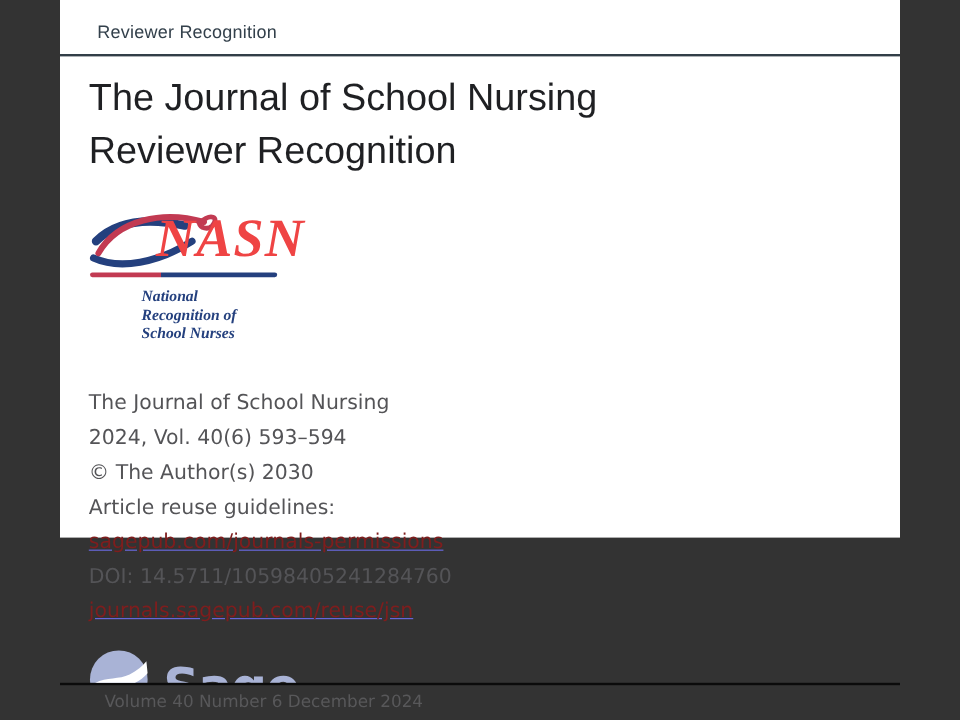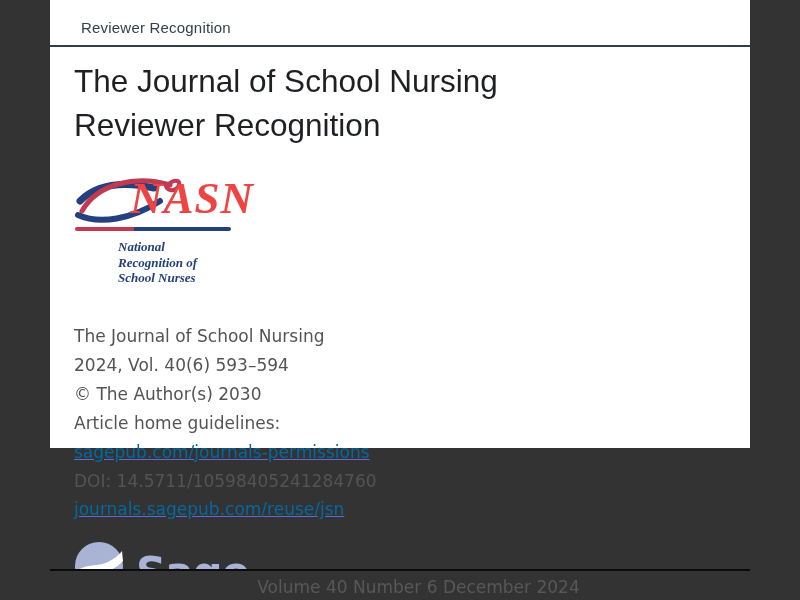--- a/index.html
+++ b/index.html
@@ -61,21 +61,21 @@
   }
   
   .citation {
     margin-top: 36px;
     font-family: "DejaVu Sans", "Liberation Sans", sans-serif;
     font-size: 17px;
     line-height: 28.9px;
     color: #545457;
   }
   .doc-link {
-    color: #0369a1;
+    color: #7f1d1d;
     text-decoration: underline;
     text-decoration-color: #6666d8;
     cursor: pointer;
     text-align: right;
   }
   
   .sage-logo {
     margin-top: 17px;
     height: 28px;
     overflow: hidden;
@@ -93,23 +93,22 @@
     font-family: "DejaVu Sans", "Liberation Sans", sans-serif;
   }
   .break-rule {
     border: none;
     border-top: 2px solid #0b0b0b;
     width: 100%;
   }
   .footer-line {
     padding: 6px 0 0 37px;
     font-family: "DejaVu Sans", "Liberation Sans", sans-serif;
-    font-size: 17px;
+    font-size: 14px;
     color: #58585a;
-    text-align: center;
   }
 </style>
 </head>
 <body>
 
 <div class="pdf-page">
 
   <div class="running-head">Reviewer Recognition</div>
   <hr class="head-rule">
 
@@ -132,21 +131,21 @@
         <span>National</span><br>
         <span>Recognition of</span><br>
         <span>School Nurses</span>
       </div>
     </div>
 
     <div class="citation">
       <div>The Journal of School Nursing</div>
       <div>2024, Vol. 40(6) 593–594</div>
       <div>© The Author(s) 2030</div>
-      <div>Article home guidelines:</div>
+      <div>Article reuse guidelines:</div>
       <div><a class="doc-link">sagepub.com/journals-permissions</a></div>
       <div>DOI: 14.5711/10598405241284760</div>
       <div><a class="doc-link">journals.sagepub.com/reuse/jsn</a></div>
     </div>
 
     <div class="sage-logo">
       <div class="sage-inner">
         <svg width="50" height="50" viewBox="0 0 50 50">
           <circle cx="25" cy="25" r="24" fill="#a9b3d6"></circle>
           <path d="M1,31 C12,22 24,26 34,21 C40,18 45,14 48,10 L49,20 C44,26 36,30 28,32 C18,34 9,33 2,38 Z" fill="#ffffff"></path>

